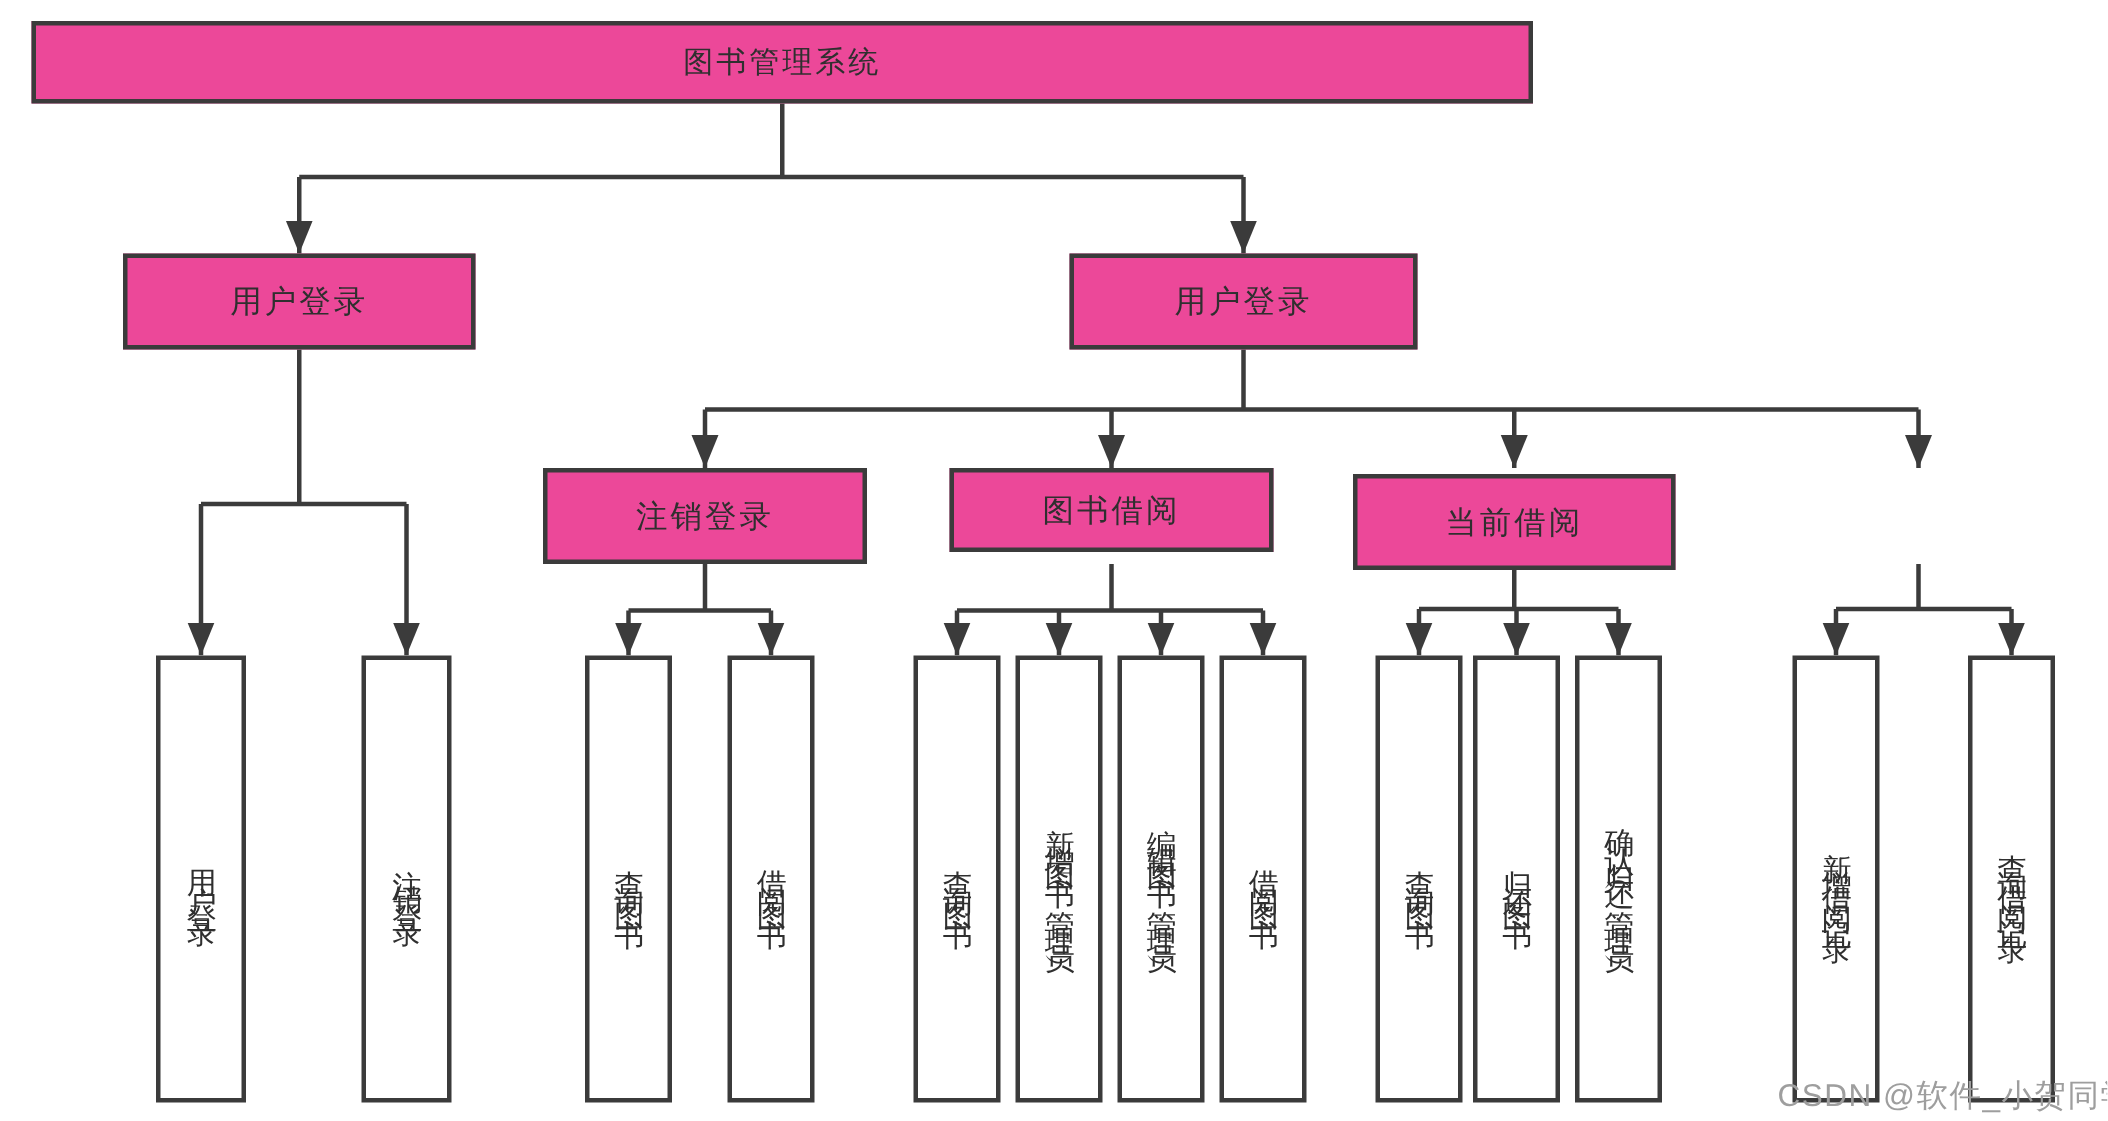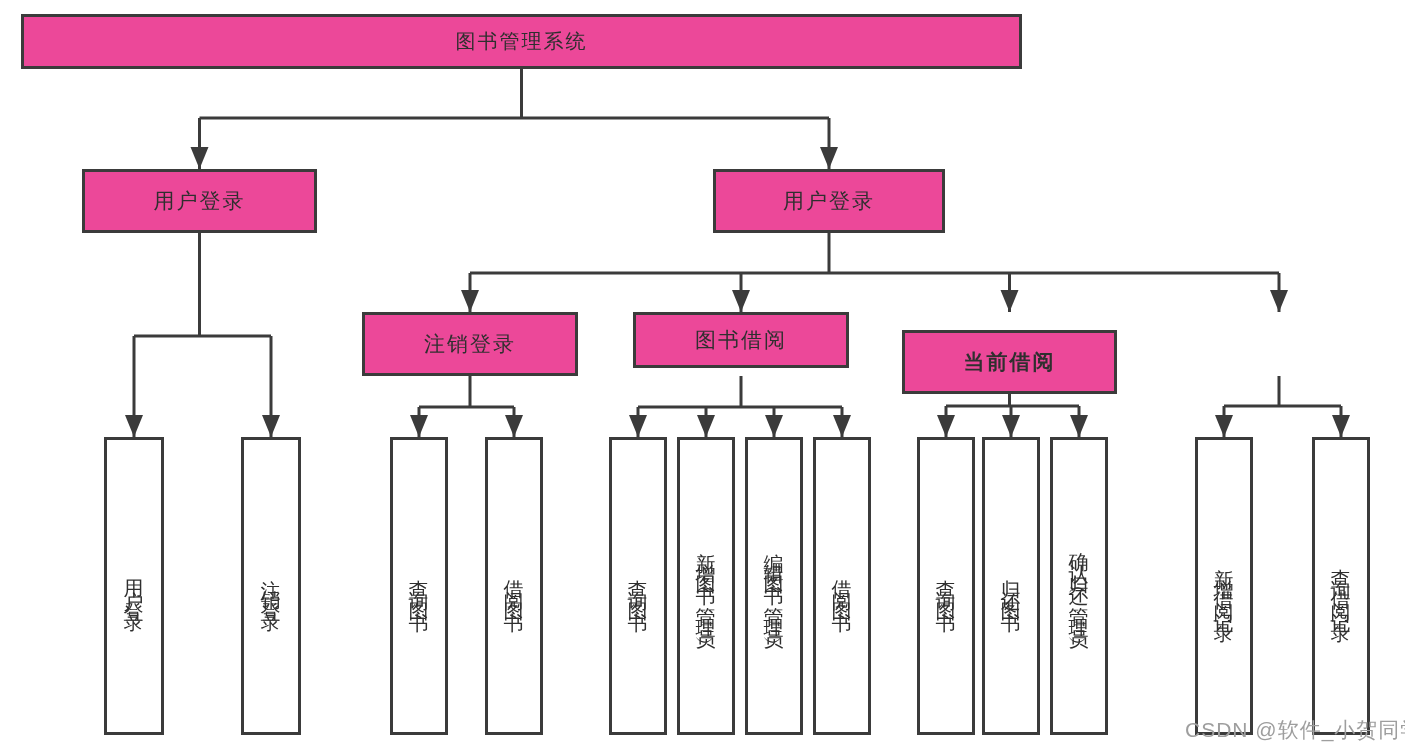--- a/index.html
+++ b/index.html
@@ -141,21 +141,21 @@
   <div class="hnode" style="left:713px; top:169px; width:232px; height:64px;">
     <span>用户登录</span>
   </div>
 
   <div class="hnode" style="left:362px; top:312px; width:216px; height:64px;">
     <span>注销登录</span>
   </div>
   <div class="hnode" style="left:633px; top:312px; width:216px; height:56px;">
     <span>图书借阅</span>
   </div>
-  <div class="hnode" style="left:902px; top:330px; width:215px; height:64px;font-weight:bold;">
+  <div class="hnode" style="left:902px; top:316px; width:215px; height:64px;">
     <span>当前借阅</span>
   </div>
 
   <div class="vnode" style="left:104px; width:60px;">
     <span class="label">用户登录</span>
   </div>
   <div class="vnode" style="left:241px; width:60px;">
     <span class="label">注销登录</span>
   </div>
 

